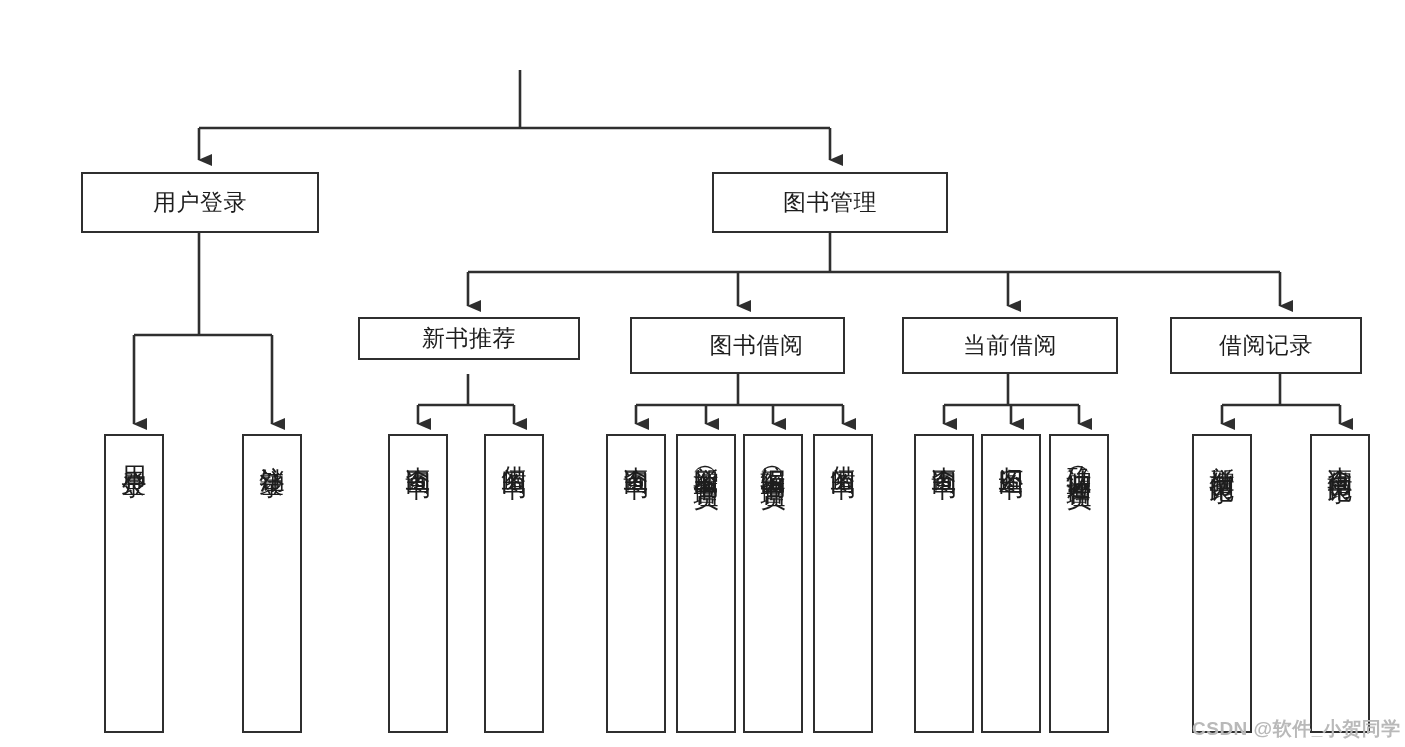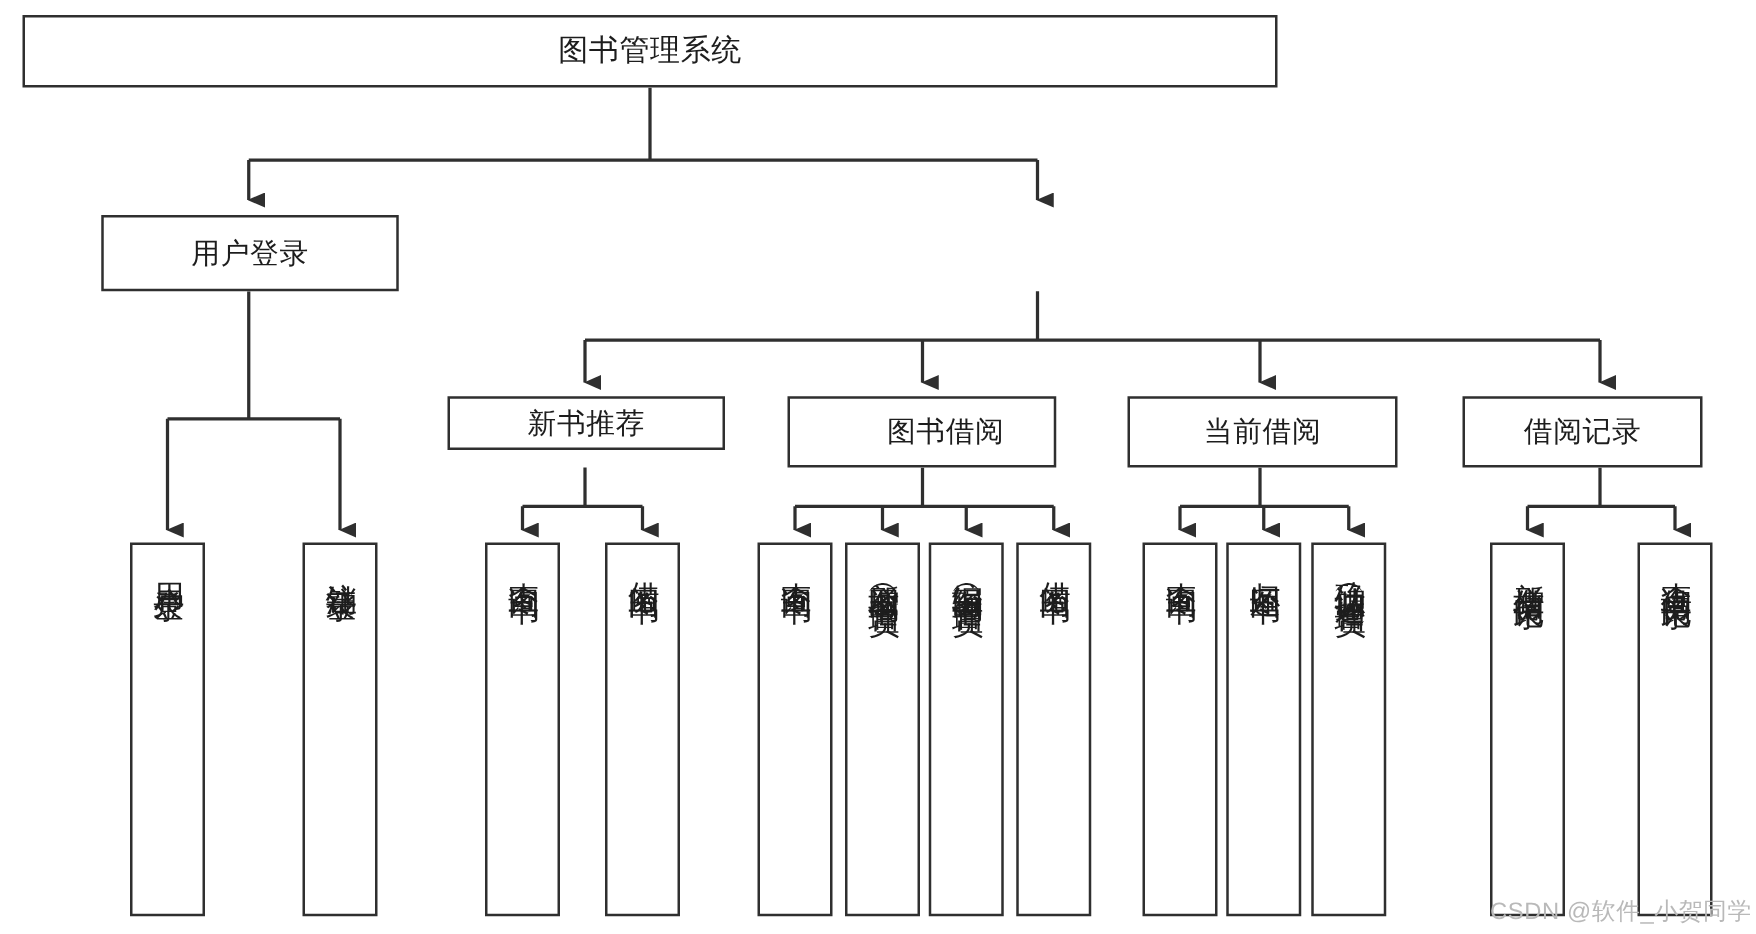--- a/index.html
+++ b/index.html
@@ -115,26 +115,26 @@
       <path d="M 1011 405 L 1011 424" marker-end="url(#arrow)"></path>
       <path d="M 1079 405 L 1079 424" marker-end="url(#arrow)"></path>
 
       <path d="M 1280 374 L 1280 405"></path>
       <path d="M 1222 405 L 1340 405"></path>
       <path d="M 1222 405 L 1222 424" marker-end="url(#arrow)"></path>
       <path d="M 1340 405 L 1340 424" marker-end="url(#arrow)"></path>
     </g>
   </svg>
 
-  <div class="node root horizontal" style="left:18px; top:12px; width:1004px; height:58px;">
-    <span class="node-label">图书管理系统</span>
-  </div>
 
   <div class="node horizontal" style="left:81px; top:172px; width:238px; height:61px;">
     <span class="node-label">用户登录</span>
+  </div>
+  <div class="node horizontal" style="left:712px; top:172px; width:236px; height:61px;">
+    <span class="node-label">图书管理</span>
   </div>
 
   <div class="node horizontal" style="left:358px; top:317px; width:222px; height:43px;">
     <span class="node-label">新书推荐</span>
   </div>
   <div class="node horizontal" style="left:630px; top:317px; width:215px; height:57px;padding-left:38px;">
     <span class="node-label">图书借阅</span>
   </div>
   <div class="node horizontal" style="left:902px; top:317px; width:216px; height:57px;">
     <span class="node-label">当前借阅</span>
@@ -180,15 +180,15 @@
     <span class="node-label">确认归还（管理员）</span>
   </div>
 
   <div class="node vertical" style="left:1192px; top:434px; width:60px; height:299px;">
     <span class="node-label">新增借阅记录</span>
   </div>
   <div class="node vertical" style="left:1310px; top:434px; width:60px; height:299px;">
     <span class="node-label">查询借阅记录</span>
   </div>
 
-  <div class="watermark" style="left:1192px; top:716px;">CSDN @软件_小贺同学</div>
+  <div class="watermark" style="left:1192px; top:716px;font-weight:bold;">CSDN @软件_小贺同学</div>
 
 </div>
 
 </body></html>

